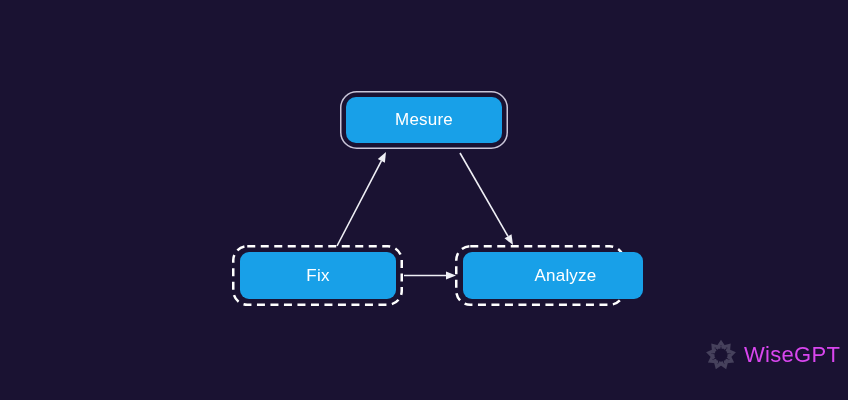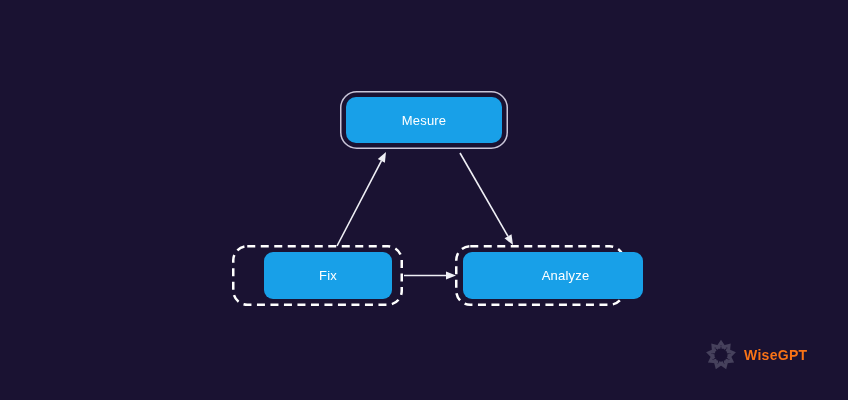--- a/index.html
+++ b/index.html
@@ -42,42 +42,42 @@
     fill: #efeff5;
     stroke: none;
   }
   .node {
     position: absolute;
     background: #18a0e8;
     display: flex;
     align-items: center;
     justify-content: center;
     color: #ffffff;
-    font-size: 13px;
+    font-size: 17px;
     font-weight: 500;
     letter-spacing: 0.2px;
     cursor: pointer;
   }
   .node-mesure { left: 346px; top: 97px;  width: 156px; height: 46px; border-radius: 10px; }
-  .node-fix    { left: 240px; top: 252px; width: 128px; height: 47px; border-radius: 9px; margin-left: 24px; }
+  .node-fix    { left: 240px; top: 252px; width: 156px; height: 47px; border-radius: 9px; }
   .node-analyze{ left: 463px; top: 252px; width: 155px; height: 47px; border-radius: 9px; padding-left: 25px; }
   .watermark {
     position: absolute;
     left: 703px;
     top: 337px;
     display: flex;
     align-items: center;
     gap: 5px;
     color: #46415c;
   }
   .watermark-text {
-    font-size: 14px;
-    font-weight: 700;
+    font-size: 22px;
+    font-weight: 400;
     letter-spacing: 0.3px;
-    color: #f97316;
+    color: #d946ef;
   }
   .logo-chev {
     fill: none;
     stroke: #46415c;
     stroke-width: 3;
     stroke-linecap: butt;
   }
 </style>
 </head>
 <body>

